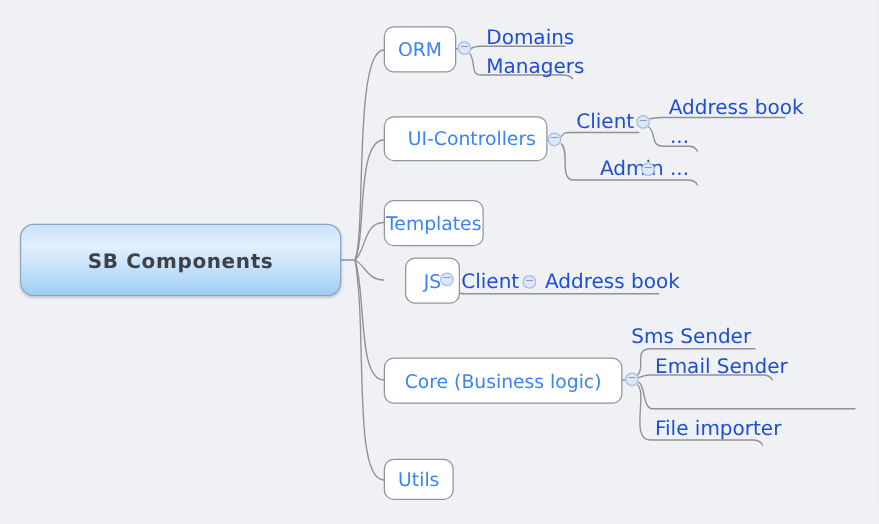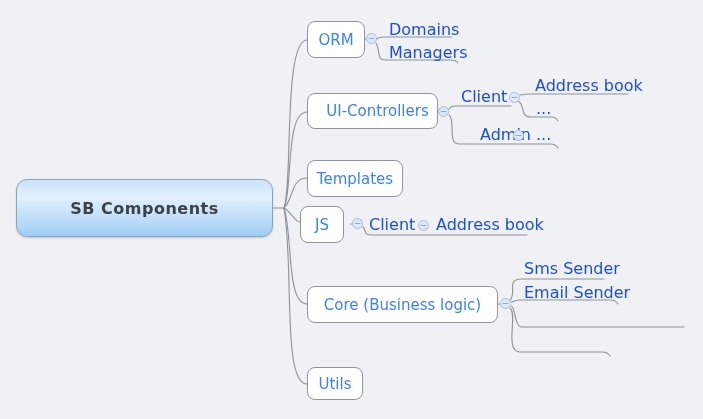--- a/index.html
+++ b/index.html
@@ -100,42 +100,43 @@
     <path d="M511,306 C516,307 514,327 522,327 H684"></path>
     <path d="M510,308 C518,314 504,352 520,352 H602 Q608,352 610,356"></path>
   </svg>
 
   <div class="box root" style="left:16px;top:179px;width:257px;height:58px;">SB Components</div>
 
   <div class="box" style="left:307px;top:21px;width:58px;height:37px;">ORM</div>
 
   <div class="box" style="left:307px;top:93px;width:131px;height:36px;padding-left:10px;">UI-Controllers</div>
 
-  <div class="box" style="left:307px;top:160px;width:96px;height:37px;">Templates</div>
+  <div class="box" style="left:307px;top:160px;width:80px;height:37px;">Templates</div>
 
-  <div class="box" style="left:300px;top:206px;width:44px;height:37px;">JS</div>
+  <div class="box" style="left:324px;top:206px;width:44px;height:37px;">JS</div>
 
   <div class="box" style="left:307px;top:286px;width:191px;height:37px;">Core (Business logic)</div>
 
   <div class="box" style="left:307px;top:367px;width:56px;height:33px;">Utils</div>
 
   <div class="lbl" style="left:389px;top:20px;">Domains</div>
   <div class="lbl" style="left:389px;top:43px;">Managers</div>
 
   <div class="lbl" style="left:461px;top:87px;">Client</div>
   <div class="lbl" style="left:535px;top:76px;">Address book</div>
   <div class="lbl" style="left:536px;top:99px;">...</div>
   <div class="lbl" style="left:480px;top:125px;">Admin</div>
   <div class="lbl" style="left:536px;top:125px;">...</div>
 
   <div class="lbl" style="left:369px;top:215px;">Client</div>
   <div class="lbl" style="left:436px;top:215px;">Address book</div>
 
-  <div class="lbl" style="left:524px;top:259px;">Sms Sender</div>
+  <div class="lbl" style="left:505px;top:259px;">Sms Sender</div>
   <div class="lbl" style="left:524px;top:283px;">Email Sender</div>
+  <div class="lbl" style="left:524px;top:333px;">File importer</div>
 
   <div class="toggle" style="left:366px;top:33px;">
     <span>−</span>
   </div>
   <div class="toggle" style="left:438px;top:106px;">
     <span>−</span>
   </div>
   <div class="toggle" style="left:509px;top:92px;">
     <span>−</span>
   </div>

